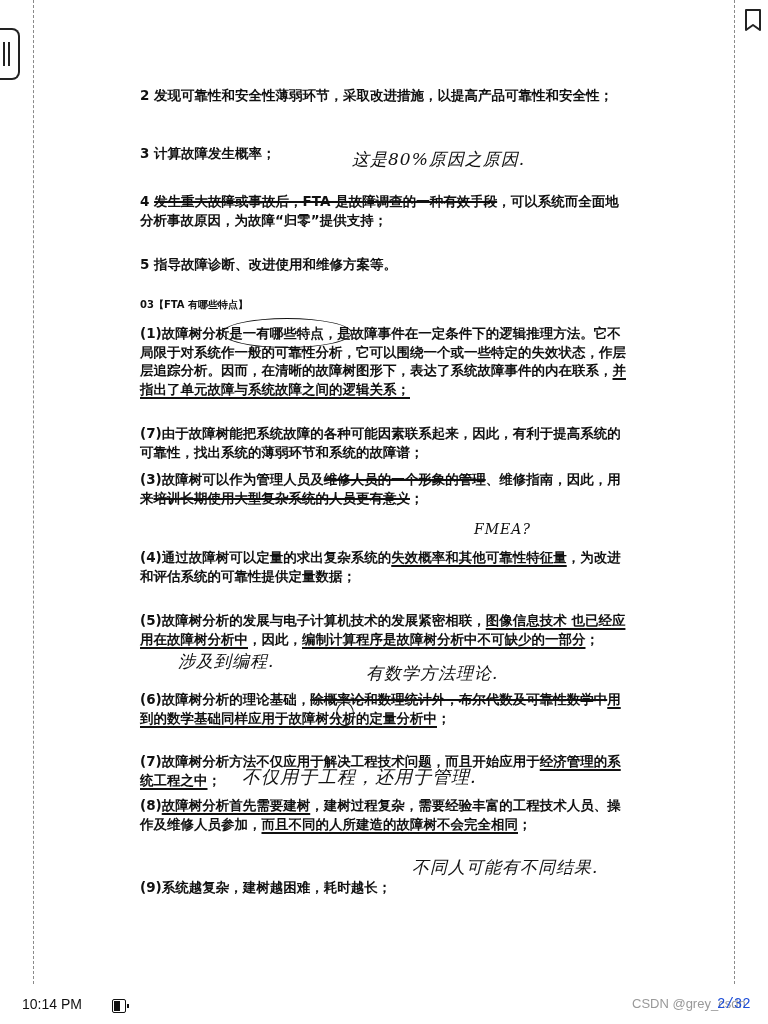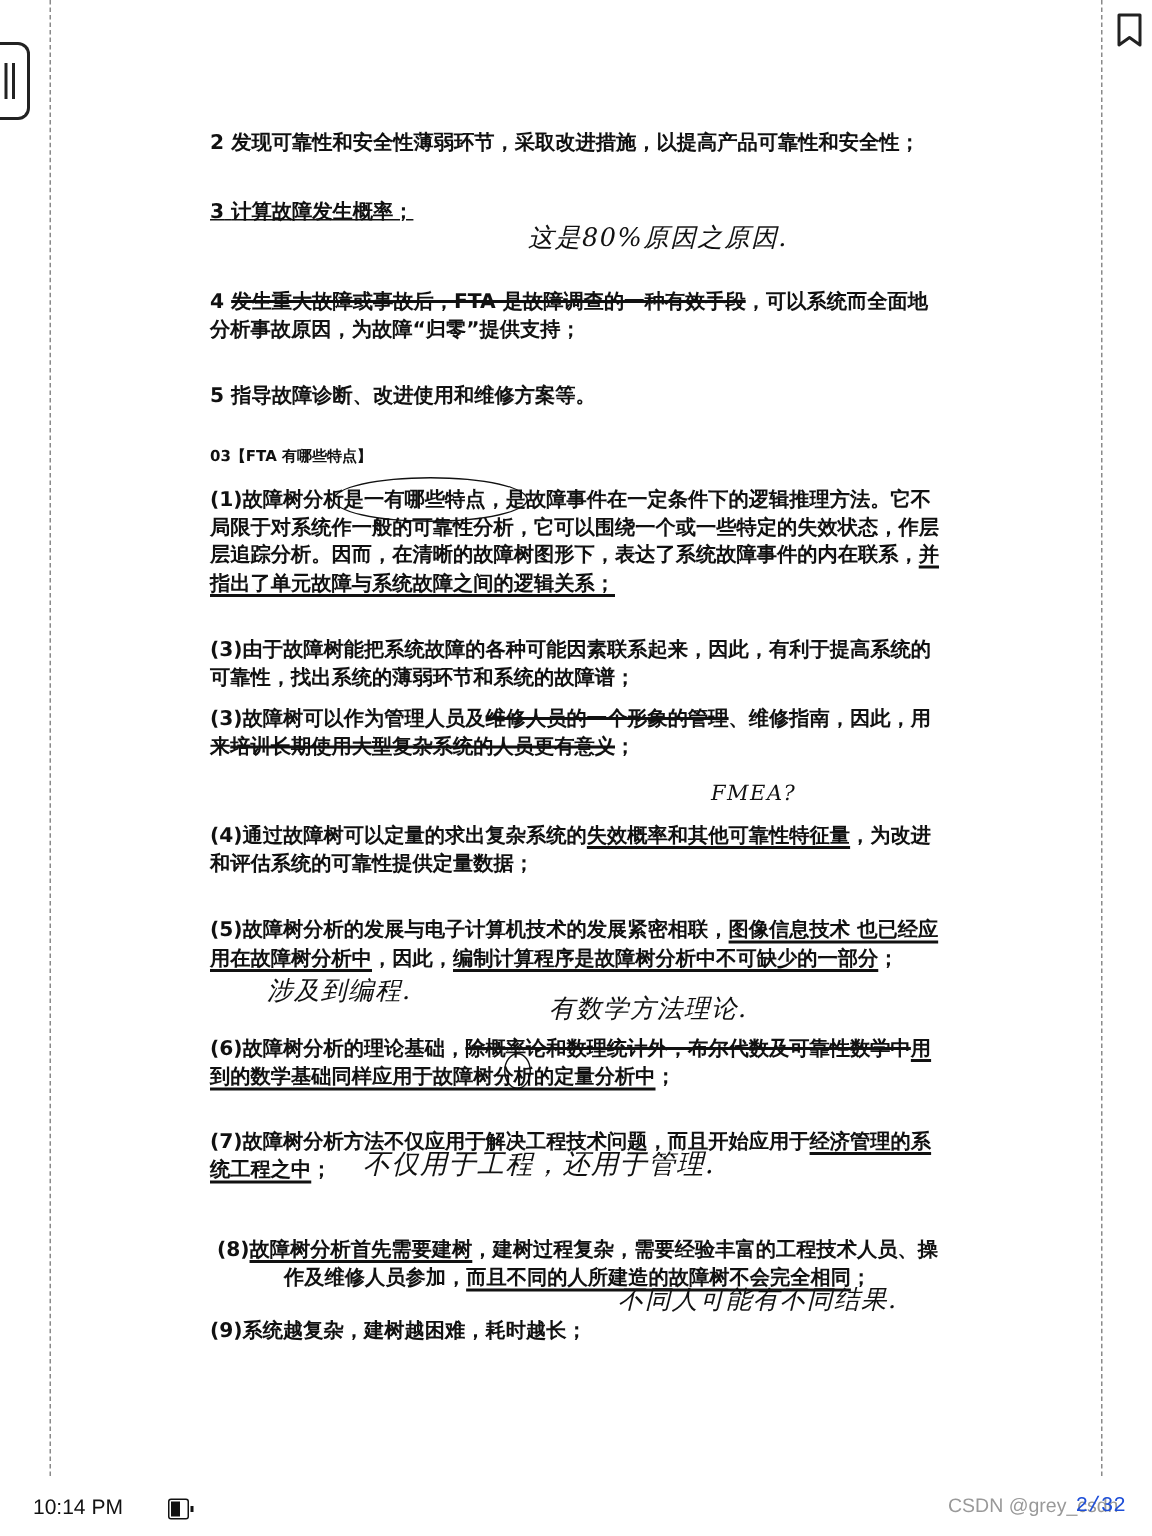--- a/index.html
+++ b/index.html
@@ -37,21 +37,21 @@
   </div>
 <svg class="bookmark" viewBox="0 0 18 24">
   <path d="M2 2 H16 V22 L9 17 L2 22 Z" fill="none" stroke="#222" stroke-width="2" stroke-linejoin="round"></path>
 </svg>
 
 <div class="page">
   <div class="para" style="top:86px;">
     <span>2</span>
     <span>发现可靠性和安全性薄弱环节，采取改进措施，以提高产品可靠性和安全性；</span>
   </div>
-  <div class="para" style="top:132px;text-decoration:underline;">
+  <div class="para" style="top:144px;">
     <span>3</span>
     <span>计算故障发生概率；</span>
   </div>
   <div class="note" style="left:212px; top:150px;">这是80%原因之原因.</div>
 
   <div class="para" style="top:192px;">
     <span>4</span>
     <span class="st">发生重大故障或事故后，FTA 是故障调查的一种有效手段</span><span>，可以系统而全面地分析事故原因，为故障“归零”提供支持；</span>
   </div>
   <div class="para" style="top:255px;">
@@ -60,21 +60,21 @@
   </div>
 
   <div class="heading" style="top:296px;">03【FTA 有哪些特点】</div>
 
   <div class="para" style="top:324px;">
     <span>(1)故障树分析是一</span><span>有哪些特点</span><span>，是故障事件在一定条件下的逻辑推理方法。它不局限于对系统作一般的可靠性分析，它可以围绕一个或一些特定的失效状态，作层层追踪分析。因而，在清晰的故障树图形下，表达了系统故障事件的内在联系，</span><span class="ul">并指出了单元故障与系统故障之间的逻辑关系；</span>
   </div>
   <div class="circle" style="left:82px; top:318px; width:128px; height:28px;"></div>
 
   <div class="para" style="top:424px;">
-    <span>(3)由于故障树能把系统故障的各种可能因素联系起来，因此，有利于提高系统的可靠性，找出系统的薄弱环节和系统的故障谱；</span>
+    <span>(7)由于故障树能把系统故障的各种可能因素联系起来，因此，有利于提高系统的可靠性，找出系统的薄弱环节和系统的故障谱；</span>
   </div>
 
   <div class="para" style="top:470px;">
     <span>(3)故障树可以作为管理人员及</span><span class="st">维修人员的一个形象的管理</span><span>、维修指南，因此，用来</span><span class="ul st">培训长期使用大型复杂系统的人员更有意义</span><span>；</span>
   </div>
   <div class="note" style="left:334px; top:520px; font-size:14px;">FMEA?</div>
 
   <div class="para" style="top:548px;">
     <span>(4)通过故障树可以定量的求出复杂系统的</span><span class="ul">失效概率和其他可靠性特征量</span><span>，为改进和评估系统的可靠性提供定量数据；</span>
   </div>
@@ -88,21 +88,21 @@
   <div class="para" style="top:690px;">
     <span>(6)故障树分析的理论基础，</span><span class="st">除概率论和数理统计外，布尔代数及可靠性数学中</span><span class="ul">用到的数学基础同样应用于故障树分析的定量分析中</span><span>；</span>
   </div>
   <div class="circle" style="left:196px; top:702px; width:16px; height:22px;"></div>
 
   <div class="para" style="top:752px;">
     <span>(7)故障树分析方法不仅应用于解决工程技术问题，而且开始应用于</span><span class="ul">经济管理的系统工程之中</span><span>；</span>
   </div>
   <div class="note" style="left:102px; top:768px; font-size:18px;">不仅用于工程，还用于管理.</div>
 
-  <div class="para" style="top:824px;text-align:center;">
+  <div class="para" style="top:796px;">
     <span>(8)</span><span class="ul">故障树分析首先需要建树</span><span>，建树过程复杂，需要经验丰富的工程技术人员、操作及维修人员参加，</span><span class="ul">而且不同的人所建造的故障树不会完全相同</span><span>；</span>
   </div>
   <div class="note" style="left:272px; top:858px;">不同人可能有不同结果.</div>
 
   <div class="para" style="top:878px;">
     <span>(9)系统越复杂，建树越困难，耗时越长；</span>
   </div>
 </div>
 
 <div class="status">

